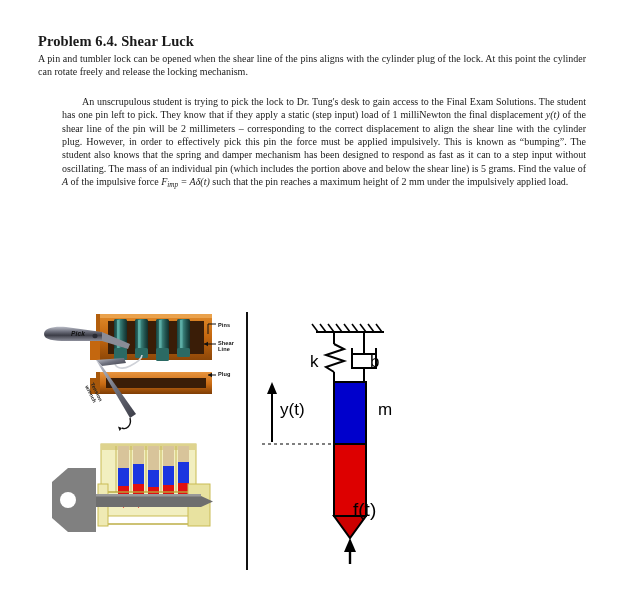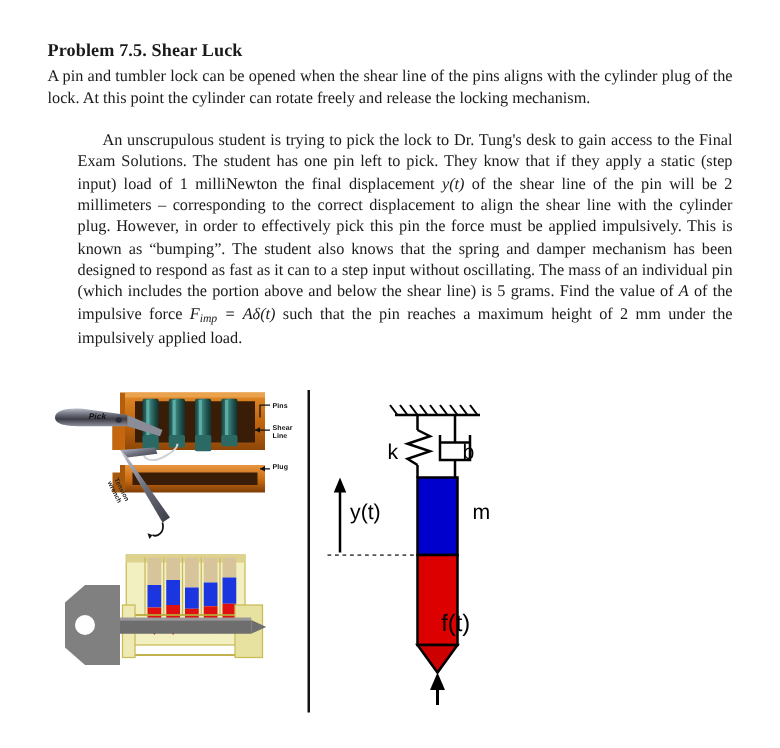--- a/index.html
+++ b/index.html
@@ -28,21 +28,21 @@
     width: 548px;
   }
   h1.problem-title {
     font-size: 14.5px;
     font-weight: bold;
     margin: 0 0 2px 0;
     letter-spacing: 0.1px;
     line-height: 1.25;
   }
   p.para {
-    font-size: 13px;
+    font-size: 10px;
     line-height: 1.335;
     margin: 0;
     text-align: justify;
     text-justify: inter-word;
     hyphens: manual;
   }
   p.para.second {
     margin-top: 16px;
     text-indent: 20px;
     margin-left: 24px;
@@ -122,30 +122,30 @@
     position: absolute;
     font-family: "Liberation Sans", sans-serif;
     font-size: 17px;
     color: #000;
     white-space: nowrap;
   }
   .smd-lbl.k-label { left: 56px; top: 40px; }
   .smd-lbl.b-label { left: 116px; top: 40px; }
   .smd-lbl.m-label { left: 124px; top: 88px; }
   .smd-lbl.y-label { left: 26px; top: 88px; font-size: 17px; }
-  .smd-lbl.f-label { left: 99px; top: 177px; font-size: 19px; }
+  .smd-lbl.f-label { left: 99px; top: 187px; font-size: 19px; }
 </style>
 </head>
 <body>
 
 <div class="page">
 
   <div class="text-block">
 
-    <h1 class="problem-title">Problem 7.5. Shear Luck</h1>
+    <h1 class="problem-title">Problem 6.4. Shear Luck</h1>
 
     <p class="para">A pin and tumbler lock can be opened when the shear line of the pins aligns with the cylinder plug of the lock. At this point the cylinder can rotate freely and release the locking mechanism.</p>
 
     <p class="para second">
       <span>An unscrupulous student is trying to pick the lock to Dr. Tung's desk to gain access to the Final Exam Solutions. The student has one pin left to pick. They know that if they apply a static (step input) load of 1 milliNewton the final displacement </span><span class="mathi">y(t)</span><span> of the shear line of the pin will be 2 millimeters – corresponding to the correct displacement to align the shear line with the cylinder plug. However, in order to effectively pick this pin the force must be applied impulsively. This is known as “bumping”. The student also knows that the spring and damper mechanism has been designed to respond as fast as it can to a step input without oscillating. The mass of an individual pin (which includes the portion above and below the shear line) is 5 grams. Find the value of </span><span class="mathi">A</span><span> of the impulsive force </span><span class="mathi">F</span><span class="sub">imp</span><span class="mathi"> = Aδ(t)</span><span> such that the pin reaches a maximum height of 2 mm under the impulsively applied load.</span>
     </p>
   </div>
 
   <div class="figure">
 

